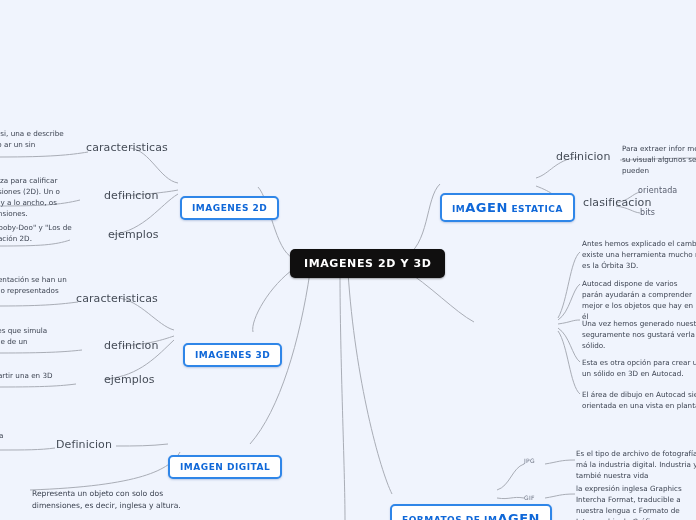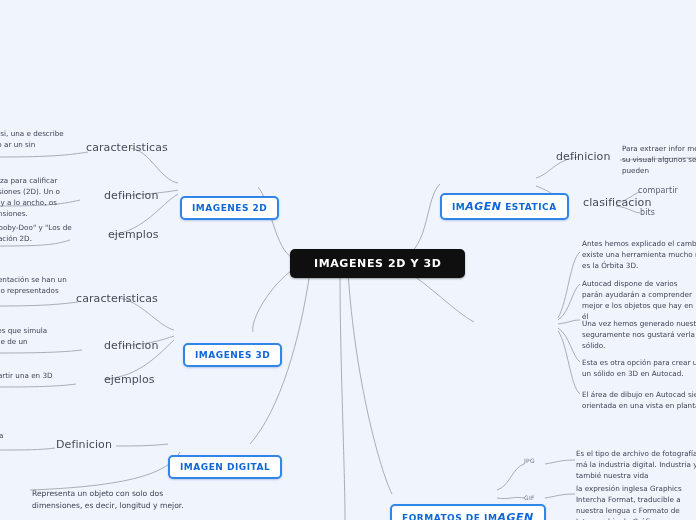--- a/index.html
+++ b/index.html
@@ -25,21 +25,21 @@
     white-space: nowrap;
   }
   
   .root-node {
     background: #100f0f;
     color: #ffffff;
     border-radius: 5px;
     font-size: 11px;
     font-weight: bold;
     letter-spacing: 0.6px;
-    padding: 8px 24px;
+    padding: 8px 14px;
     text-align: right;
     box-shadow: 0 1px 2px rgba(0,0,0,0.35);
   }
   
   .branch-node {
     background: #ffffff;
     color: #1068d8;
     border: 2px solid #2f86e8;
     border-radius: 5px;
     font-size: 9px;
@@ -51,21 +51,21 @@
     margin-top: 20px;
   }
   
   .branch-node.filled {
     background: #2211dd;
     color: #ffffff;
     border: 2px solid #4a3ae6;
     box-shadow: 0 1px 3px rgba(20,10,120,0.45);
   }
   
-  .sc { font-size: 11px; font-style: italic; }
+  .sc { font-size: 13px; }
   
   .sub-label {
     color: #454c57;
     font-size: 11px;
     letter-spacing: 0.1px;
     background: transparent;
   }
   .sub-label.tiny {
     font-size: 8px;
     color: #5a6070;
@@ -206,35 +206,35 @@
   <div class="node branch-node" style="left:168px; top:435px;">
     <span>IMAGEN DIGITAL</span>
   </div>
   <div class="node sub-label" style="left:56px; top:438px;">
     <span>Definicion</span>
   </div>
   <div class="node leaf-text" style="left:-10px; top:430px; width:60px;">
     <span>una</span>
   </div>
   <div class="node leaf-text sz8" style="left:32px; top:488px; width:180px;">
-    <span>Representa un objeto con solo dos dimensiones, es decir,   longitud y mejor.</span>
+    <span>Representa un objeto con solo dos dimensiones, es decir,   inglesa y altura.</span>
   </div>
 
   <div class="node branch-node" style="left:440px; top:173px;">
     <span>IM</span><span class="sc">AGEN</span><span> ESTATICA</span>
   </div>
 
   <div class="node sub-label" style="left:556px; top:150px;">
     <span>definicion</span>
   </div>
   <div class="node sub-label" style="left:556px; top:196px;padding-left:27px;">
     <span>clasificacion</span>
   </div>
   <div class="node sub-label tiny" style="left:638px; top:186px;">
-    <span>compartir</span>
+    <span>orientada</span>
   </div>
   <div class="node sub-label tiny" style="left:640px; top:208px;">
     <span>bits</span>
   </div>
 
   <div class="node leaf-text" style="left:622px; top:143px; width:100px;">
     <span>Para extraer infor mejorar su visuali algunos se pueden</span>
   </div>
 
 

